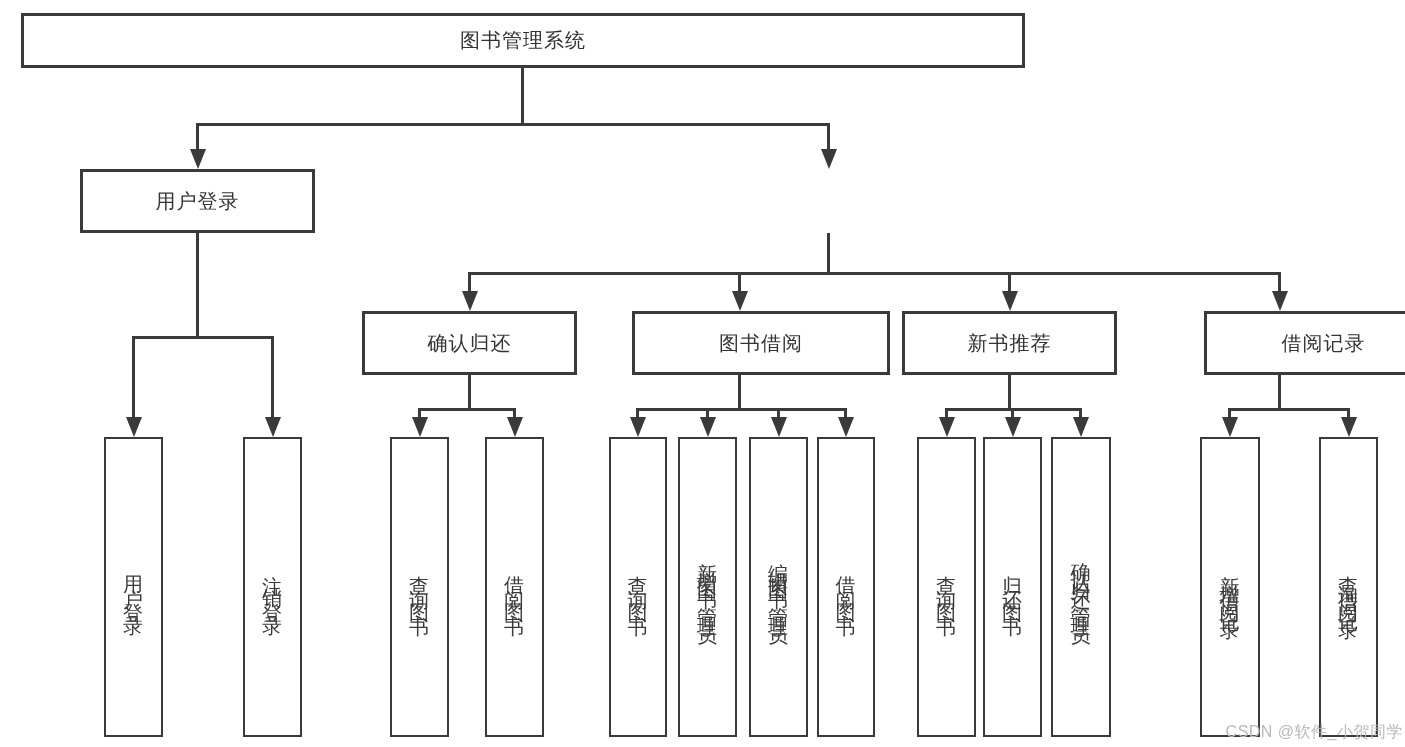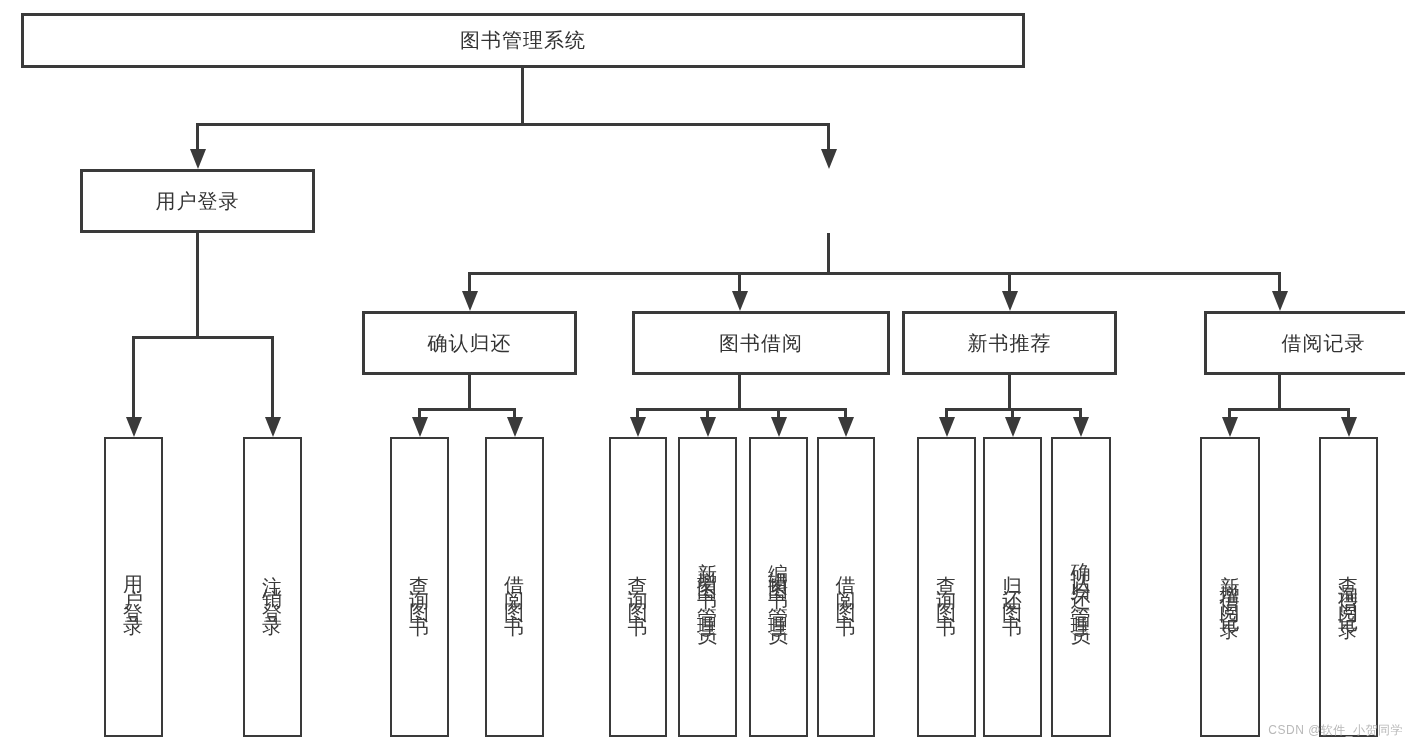--- a/index.html
+++ b/index.html
@@ -28,21 +28,21 @@
   .vline{position:absolute;width:3px;background:#3a3a3a;}
   .hline{position:absolute;height:3px;background:#3a3a3a;}
   .arrow{
     position:absolute;width:0;height:0;
     border-left:8px solid transparent;border-right:8px solid transparent;
     border-top:20px solid #3a3a3a;
   }
 
   .watermark{
     position:absolute;top:722px;right:2px;z-index:9;
-    font-size:12px;color:#b9b9b9;letter-spacing:.5px;white-space:nowrap;
+    font-size:16px;color:#b9b9b9;letter-spacing:.5px;white-space:nowrap;
   }
 </style>
 </head>
 <body>
 
 <div class="stage">
 
   <div class="box" style="left:21px;top:13px;width:1004px;height:55px;">
     <span>图书管理系统</span>
   </div>

